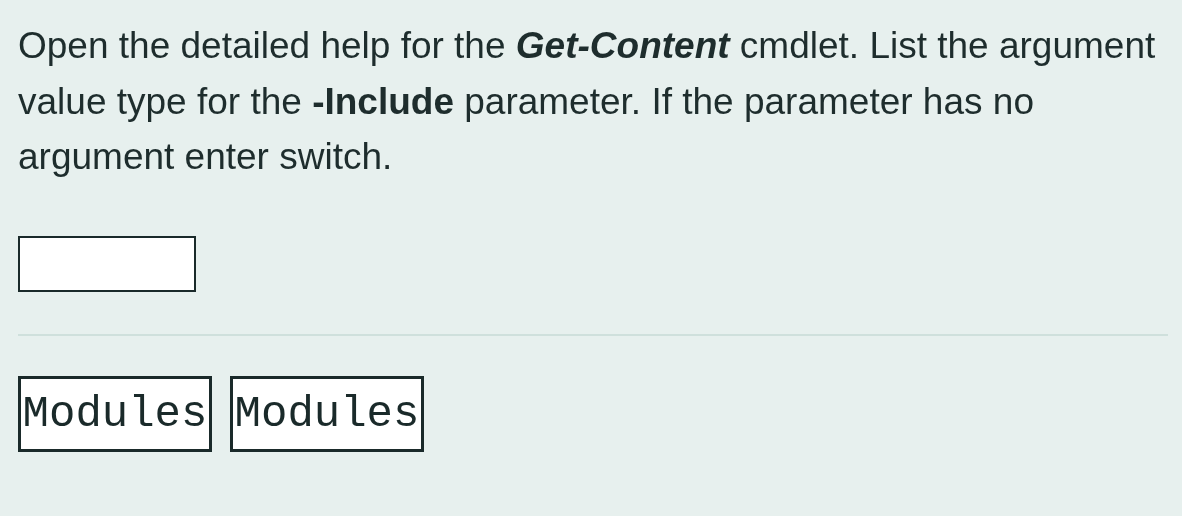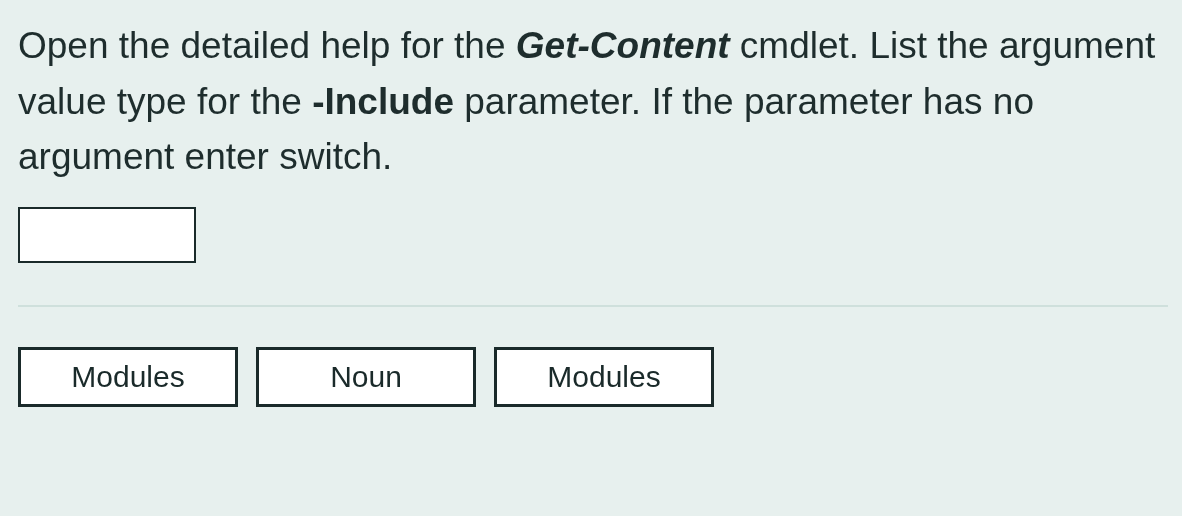--- a/index.html
+++ b/index.html
@@ -12,21 +12,21 @@
       font-family: Arial, Helvetica, sans-serif;
       width: 1182px;
       height: 516px;
       padding: 18px 14px 18px 18px;
       color: #1a2a2a;
     }
     .instruction {
       font-size: 37px;
       line-height: 1.5;
       color: #1e2d2d;
-      margin-bottom: 22px;
+      margin-bottom: 51px;
     }
     .bold-italic {
       font-weight: 700;
       font-style: italic;
     }
     .bold {
       font-weight: 700;
     }
     .answer-input {
       width: 178px;
@@ -43,37 +43,36 @@
       margin-top: 42px;
       margin-bottom: 40px;
     }
     .choices {
       display: flex;
       gap: 18px;
     }
     .choice {
       border: 3px solid #1a2a2a;
       background: #ffffff;
-      font-size: 30px;
+      font-size: 44px;
       color: #1a2a2a;
       padding: 10px 0;
-      width: 220px;
+      width: 194px;
       text-align: center;
       cursor: pointer;
-      font-family: Liberation Sans, sans-serif;
+      font-family: Liberation Mono, monospace;
     }
   </style>
 </head>
 <body>
 
 <p class="instruction">
   <span>Open the detailed help for the </span><span class="bold-italic">Get-Content</span><span> cmdlet.  List the argument value type for the </span><span class="bold">-Include</span><span> parameter. If the parameter has no argument enter switch.</span>
 </p>
 
 <input type="text" class="answer-input" value="" style="">
 
 <hr class="divider">
 
 <div class="choices">
   <button class="choice">Modules</button>
-  <button class="choice">Noun</button>
   <button class="choice">Modules</button>
 </div>
 
 </body></html>

